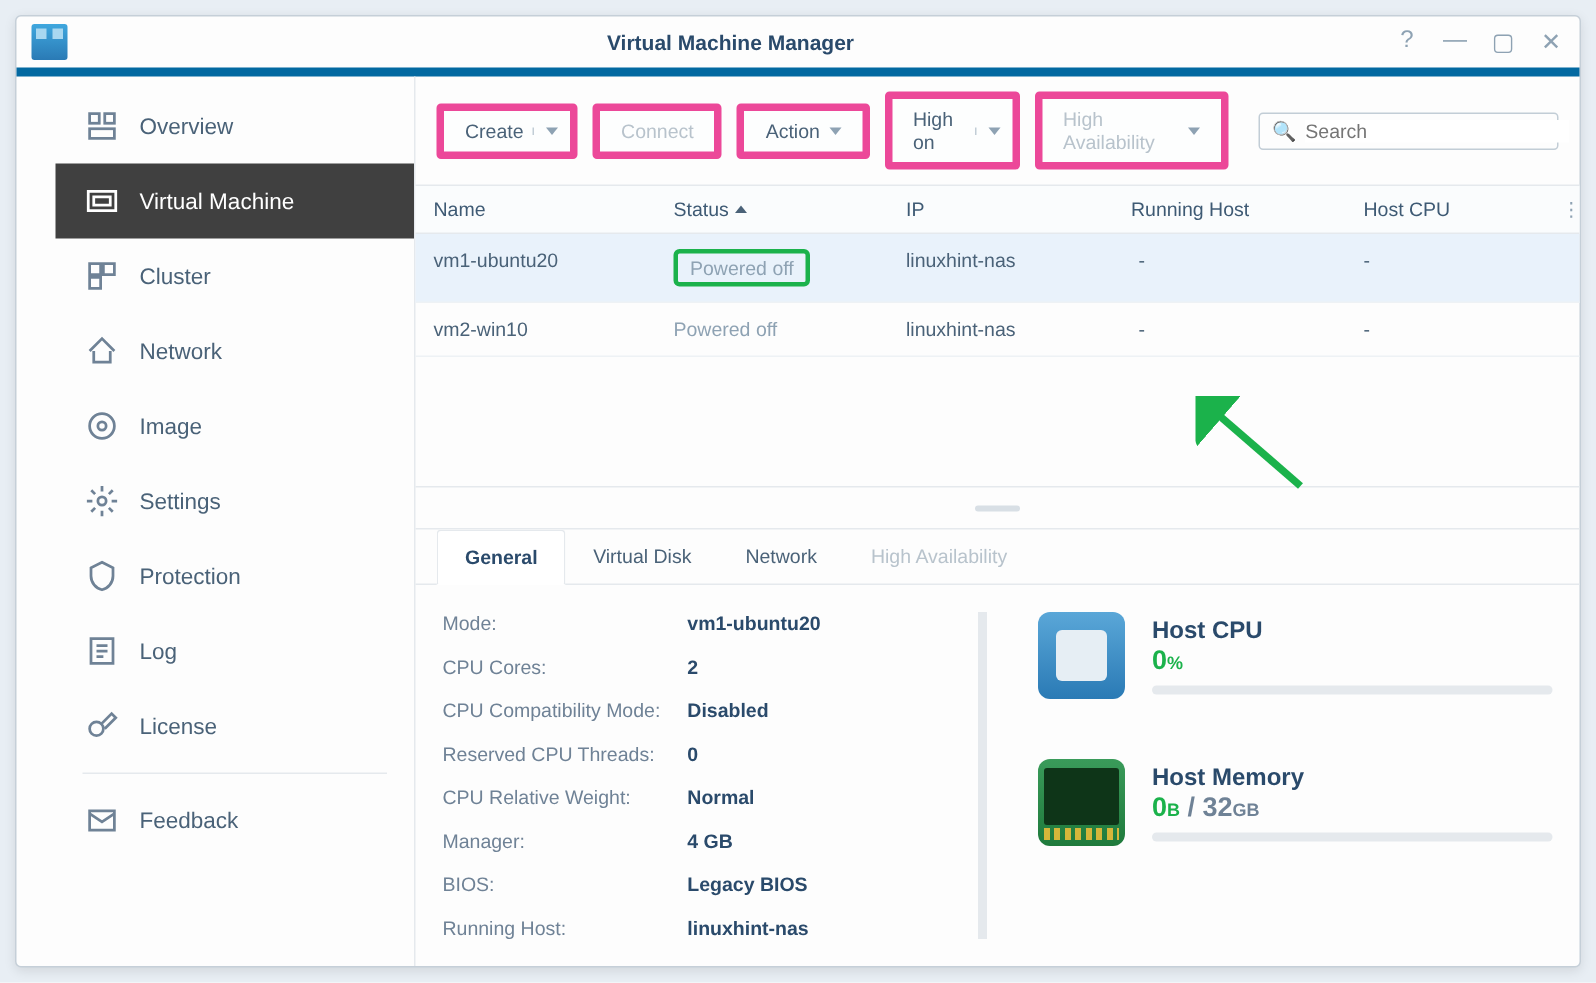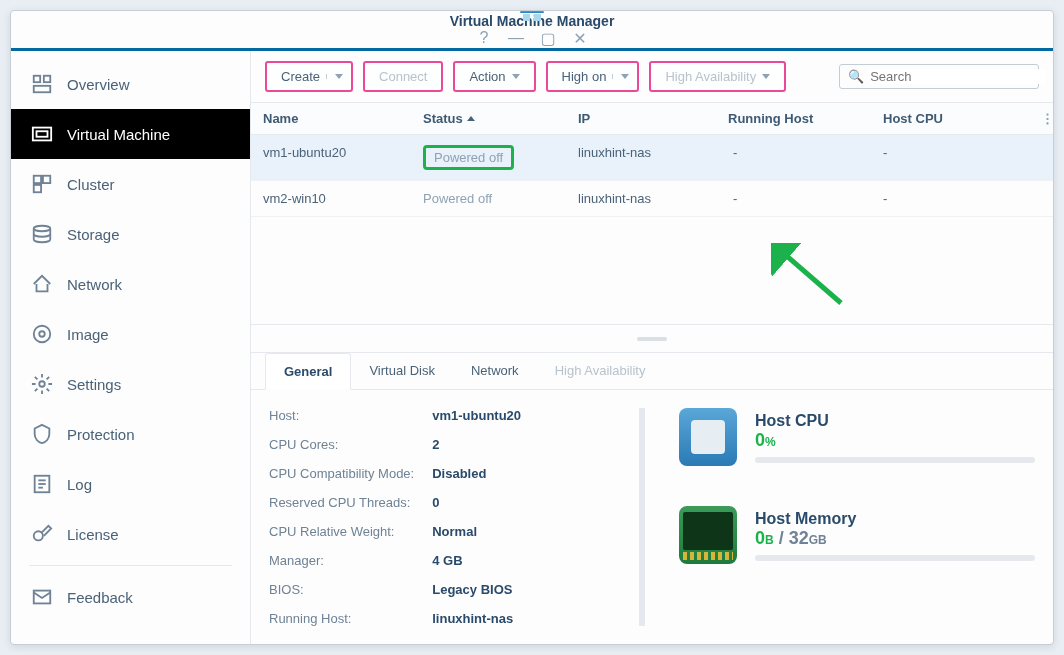--- a/index.html
+++ b/index.html
@@ -1,44 +1,44 @@
 <!DOCTYPE html>
 <html><head>
 <meta charset="utf-8">
 <style>
   * { box-sizing: border-box; margin: 0; padding: 0; font-family: "Segoe UI", Arial, sans-serif; }
   body { background: #e8eef4; padding: 10px; }
   .window { width: 1044px; height: 635px; background: #fdfdfd; border: 1px solid #c5cfd8; border-radius: 4px; display: flex; flex-direction: column; box-shadow: 0 2px 8px rgba(0,0,0,0.1); }
-  .titlebar { height: 40px; display: flex; align-items: center; padding: 0 26px; border-bottom: 3px solid #0369a1; flex-direction: column; }
+  .titlebar { height: 40px; display: flex; align-items: center; padding: 0 10px; border-bottom: 6px solid #0369a1; }
   .titlebar .app-icon { width: 24px; height: 24px; background: linear-gradient(#3fa7de,#2a7ab5); border-radius: 2px; position: relative; }
   .titlebar .app-icon::before { content:""; position:absolute; top:3px; left:3px; width:7px; height:7px; background:#a8d7f0; }
   .titlebar .app-icon::after { content:""; position:absolute; top:3px; right:3px; width:7px; height:7px; background:#a8d7f0; }
   .titlebar .title { flex: 1; text-align: center; font-weight: 600; color: #2a4a6b; font-size: 14px; }
   .titlebar .winbtns { display: flex; gap: 14px; color: #8ea2b3; font-size: 16px; }
   .titlebar .winbtns span { cursor: pointer; width: 18px; text-align: center; }
-  .body { flex: 1; display: flex; min-height: 0; }
+  .body { flex: 1; display: flex; min-height: 0; padding-left: 26px; }
   .sidebar { width: 240px; border-right: 1px solid #e5e9ed; padding-top: 8px; display: flex; flex-direction: column; }
   .sidebar .item { display: flex; align-items: center; gap: 14px; padding: 14px 20px; color: #4a6278; font-size: 15px; cursor: pointer; }
-  .sidebar .item.active { background: #000000; color: #fff; }
+  .sidebar .item.active { background: #404040; color: #fff; }
   .sidebar .item .icon { width: 22px; height: 22px; display: flex; align-items: center; justify-content: center; color: #6f8296; }
   .sidebar .item.active .icon { color: #fff; }
   .sidebar .sep { height: 1px; background: #e5e9ed; margin: 6px 18px; }
   .main { flex: 1; display: flex; flex-direction: column; min-width: 0; }
   .toolbar { display: flex; align-items: center; gap: 10px; padding: 10px 14px; border-bottom: 1px solid #e5e9ed; }
-  .btn { border: 2px solid #ec4899; background: #fdfefe; color: #4a6278; padding: 6px 14px; border-radius: 3px; font-size: 13px; cursor: pointer; display: flex; align-items: center; gap: 6px; }
+  .btn { border: 5px solid #ec4899; background: #fdfefe; color: #4a6278; padding: 6px 14px; border-radius: 3px; font-size: 13px; cursor: pointer; display: flex; align-items: center; gap: 6px; }
   .btn.split { padding-right: 0; }
   .btn.split .caret-box { border-left: 1px solid #c2cdd6; padding: 0 8px; height: 100%; display: flex; align-items: center; }
   .btn.disabled { color: #b8c3cc; cursor: default; align-items: center; }
   .caret { display: inline-block; width:0; height:0; border-left: 4px solid transparent; border-right: 4px solid transparent; border-top: 5px solid #8ea2b3; }
   .toolbar .spacer { flex: 1; }
   .search { border: 1px solid #c2cdd6; border-radius: 3px; display: flex; align-items: center; padding: 4px 8px; width: 200px; color: #8ea2b3; gap: 6px; font-size: 13px; }
   .search input { border: none; outline: none; flex: 1; font-size: 13px; color: #4a6278; }
   .table { font-size: 13px; color: #4a6278; }
   .thead { display: flex; border-bottom: 1px solid #e5e9ed; background: #fafcfd; }
-  .th { padding: 8px 12px; color: #3e5a74; font-weight: 700; display: flex; align-items: center; gap: 4px; }
+  .th { padding: 8px 12px; color: #3e5a74; font-weight: 400; display: flex; align-items: center; gap: 4px; }
   .col-name { width: 160px; }
   .col-status { width: 155px; align-items: center; }
   .col-host { width: 155px; }
   .col-ip { width: 150px; }
   .col-cpu { flex: 1; }
   .col-more { width: 20px; text-align: center; color: #8ea2b3; }
   .trow { display: flex; border-bottom: 1px solid #eef2f5; padding: 6px 0; }
   .trow.sel { background: #e9f2fb; }
   .td { padding: 4px 12px; }
   .status-box { border: 3px solid #1bb24b; border-radius: 4px; padding: 2px 8px; color: #8ea2b3; display: inline-block; }
@@ -115,30 +115,20 @@
               <rect x="3" y="3" width="8" height="8"></rect>
               <rect x="13" y="3" width="8" height="8"></rect>
               <rect x="3" y="13" width="8" height="8"></rect>
             </svg>
           </span>
         <span>Cluster</span>
       </div>
       <div class="item">
         <span class="icon">
             <svg class="i" viewBox="0 0 24 24" fill="none" stroke="currentColor" stroke-width="2">
-              <ellipse cx="12" cy="6" rx="9" ry="3"></ellipse>
-              <path d="M3 6v6c0 1.7 4 3 9 3s9-1.3 9-3V6"></path>
-              <path d="M3 12v6c0 1.7 4 3 9 3s9-1.3 9-3v-6"></path>
-            </svg>
-          </span>
-        <span>Storage</span>
-      </div>
-      <div class="item">
-        <span class="icon">
-            <svg class="i" viewBox="0 0 24 24" fill="none" stroke="currentColor" stroke-width="2">
               <path d="M3 12l9-9 9 9"></path>
               <path d="M6 12v8h12v-8"></path>
             </svg>
           </span>
         <span>Network</span>
       </div>
       <div class="item">
         <span class="icon">
             <svg class="i" viewBox="0 0 24 24" fill="none" stroke="currentColor" stroke-width="2">
               <circle cx="12" cy="12" r="9"></circle>
@@ -280,21 +270,21 @@
             </div>
           <div class="tabs">
             <div class="tab active">General</div>
             <div class="tab">Virtual Disk</div>
             <div class="tab">Network</div>
             <div class="tab disabled">High Availability</div>
           </div>
           <div class="detail-body">
             <div class="gen-col">
               <div class="gen-labels">
-                <span>Host:</span>
+                <span>Mode:</span>
                 <span>CPU Cores:</span>
                 <span>CPU Compatibility Mode:</span>
                 <span>Reserved CPU Threads:</span>
                 <span>CPU Relative Weight:</span>
                 <span>Manager:</span>
                 <span>BIOS:</span>
                 <span>Running Host:</span>
               </div>
               <div class="gen-values">
                 <span>vm1-ubuntu20</span>

